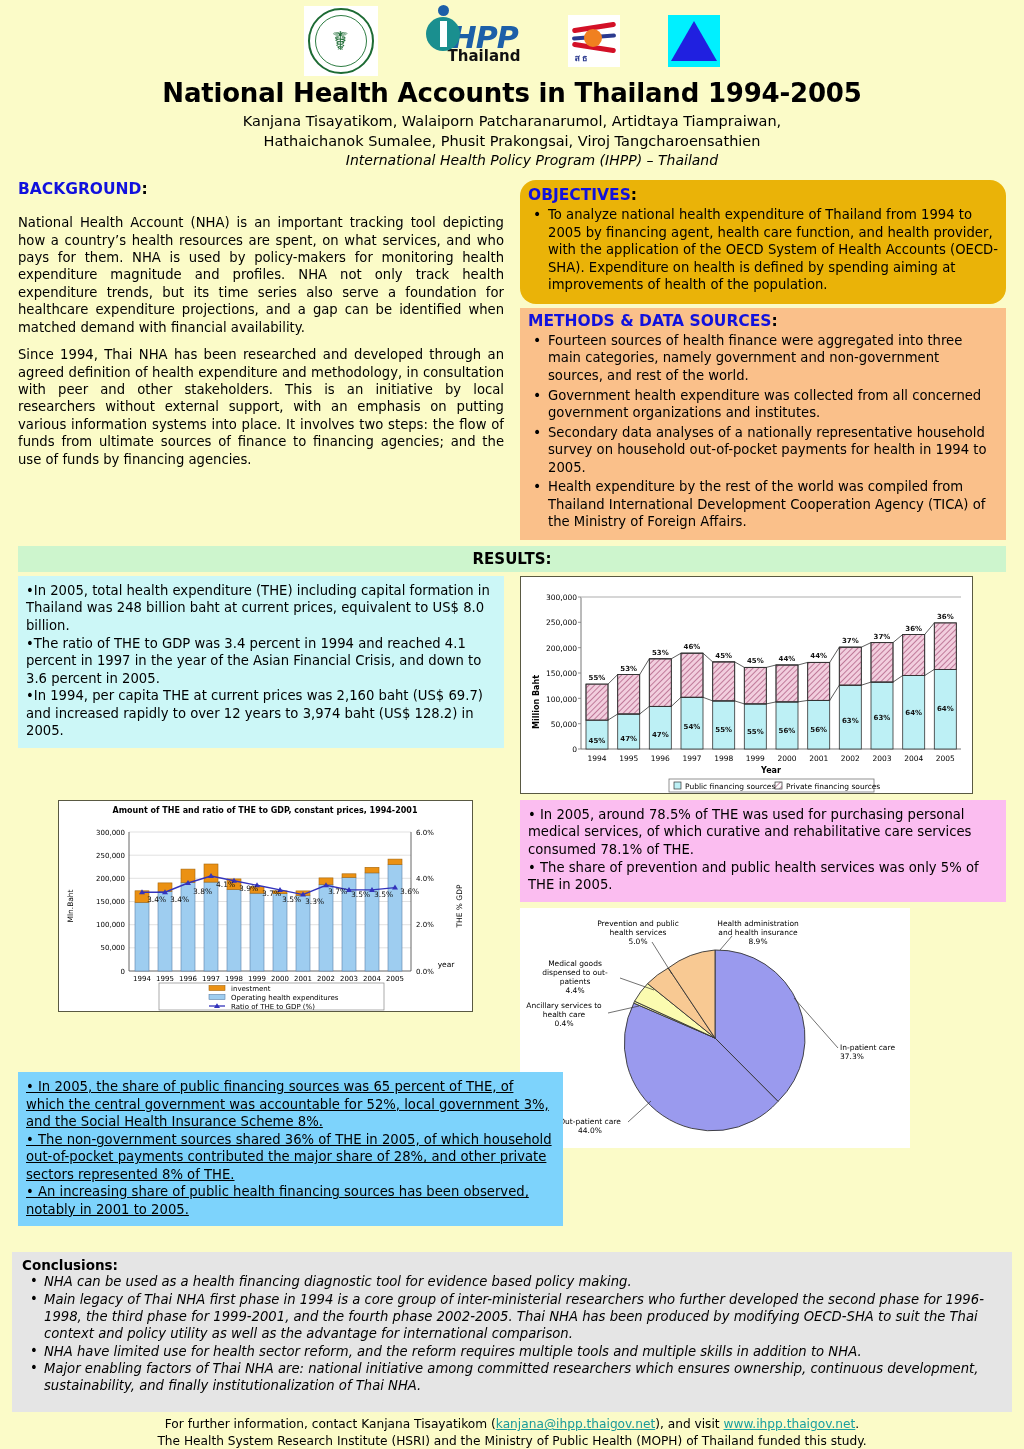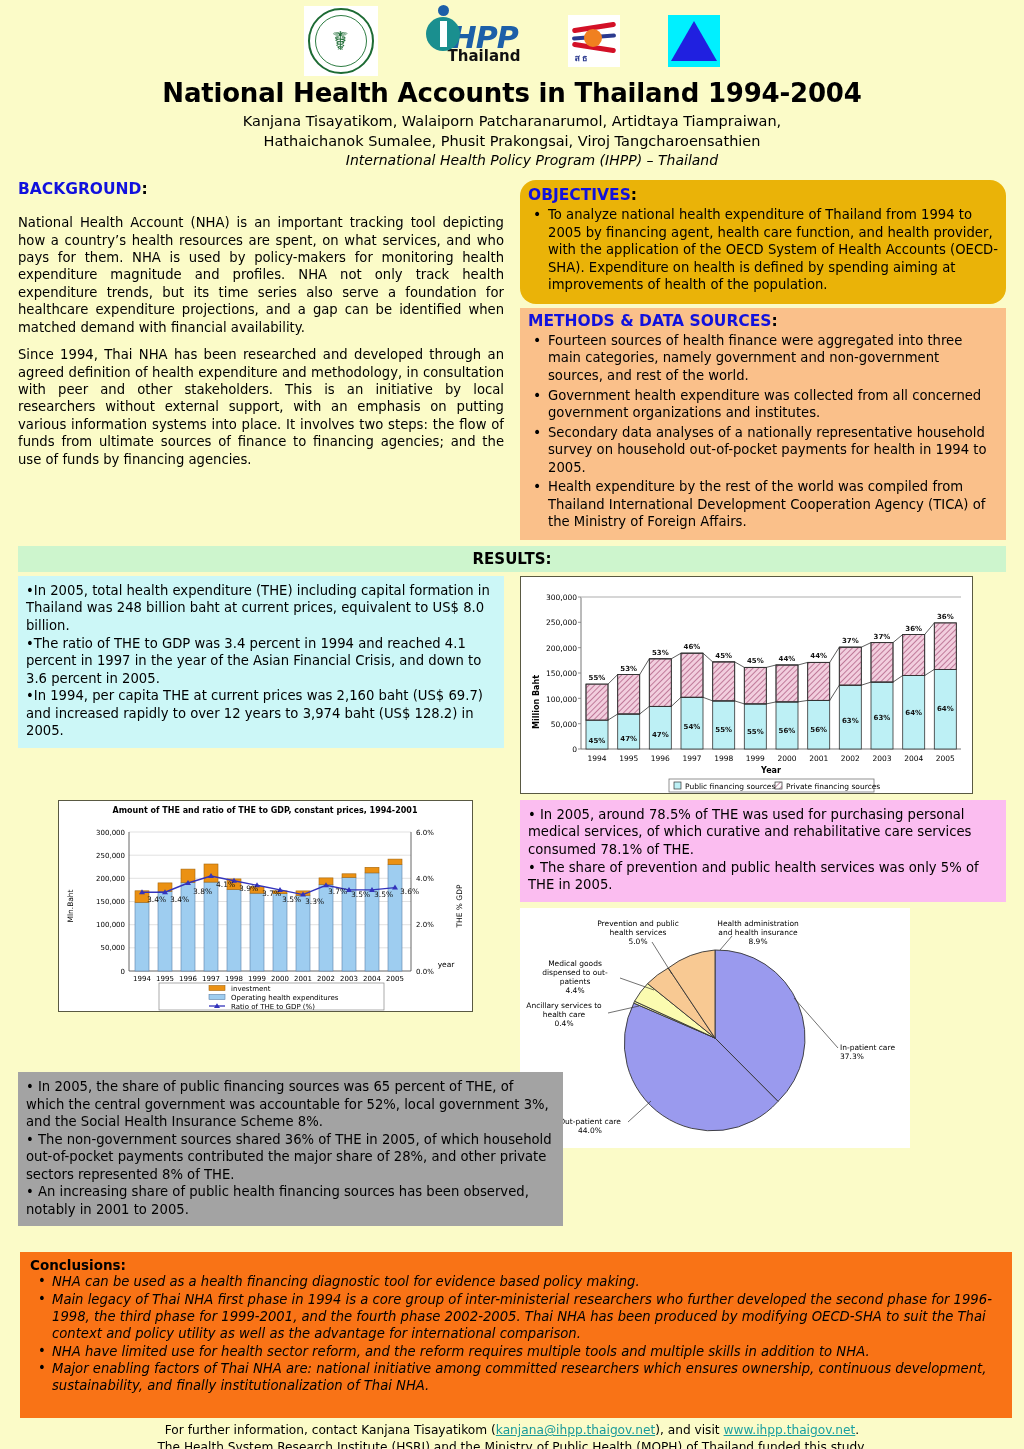--- a/index.html
+++ b/index.html
@@ -48,38 +48,38 @@
 
   .sec-head{font-weight:bold;color:#1111dd;font-size:15.5px;}
   .sec-head .colon{color:#000;}
 
   .box{box-sizing:border-box;}
   .bg-objectives{background:#eab308;padding:6px 8px 8px 8px;border-radius:16px;}
   .bg-methods{background:#fac08a;padding:4px 8px 7px 8px;margin-top:4px;}
   .bg-results-head{background:#cdf5cd;text-align:center;font-weight:bold;font-size:15px;padding:4px 0;}
   .bg-cyan{background:#ccf7f7;}
   .bg-pink{background:#fbbdf0;}
-  .bg-green{background:#a3a3a3;}
+  .bg-green{background:#7dd3fc;text-decoration:underline;}
 
   p.bodytext{font-size:13.2px;line-height:1.32;text-align:justify;margin:0;}
   .bg-left-text p{margin:0 0 10px 0;}
 
   ul.bul{margin:2px 0 0 0;padding-left:18px;list-style:none;}
   ul.bul li{font-size:13.2px;line-height:1.33;position:relative;margin-bottom:2px;padding-left:2px;}
   ul.bul li:before{content:"\2022";position:absolute;left:-13px;top:-1px;font-size:14px;}
 
   .res-text{font-size:13.2px;line-height:1.33;padding:6px 8px 8px 8px;}
   .res-text div{margin-bottom:0px;}
 
   
   .chartframe{background:#fff;border:1px solid #595942;box-sizing:border-box;}
   svg{display:block;}
 
   
-  .concl{background:#f97316;margin:6px 12px 0 20px;padding:5px 10px 22px 10px;box-sizing:border-box;}
+  .concl{background:#e5e5e5;margin:6px 12px 0 12px;padding:5px 10px 16px 10px;box-sizing:border-box;}
   .concl-title{font-weight:bold;font-size:13.5px;margin-bottom:1px;}
   .concl ul{margin:0;padding-left:22px;list-style:none;font-style:italic;}
   .concl li{font-size:13.2px;line-height:1.28;position:relative;margin-bottom:1px;}
   .concl li:before{content:"\2022";position:absolute;left:-14px;top:-1px;}
   .footer{text-align:center;font-size:12.2px;line-height:1.35;margin-top:4px;}
   .footer a{color:#1a9a9a;text-decoration:underline;}
   .footer a.web{color:#1aa0a0;}
 </style>
 </head>
 <body>
@@ -104,21 +104,21 @@
         <div class="s3"></div>
         <div class="s2"></div>
         <div class="globe"></div>
       <div class="thai">สธ</div>
     </div>
     <div class="logo-box logo-hsri">
       <div class="tri"></div>
     </div>
   </div>
 
-  <div class="title">National Health Accounts in Thailand 1994-2004</div>
+  <div class="title">National Health Accounts in Thailand 1994-2005</div>
   <div class="authors">Kanjana Tisayatikom, Walaiporn Patcharanarumol, Artidtaya Tiampraiwan,</div>
   <div class="authors">Hathaichanok  Sumalee, Phusit  Prakongsai, Viroj Tangcharoensathien</div>
   <div class="affil">International Health Policy Program (IHPP) – Thailand</div>
 
   <div class="cols" style="margin-top:12px;">
     <div class="col-left">
       <div class="sec-head">
         <span>BACKGROUND</span><span class="colon">:</span>
       </div>
       <div class="bg-left-text" style="margin-top:16px;">

